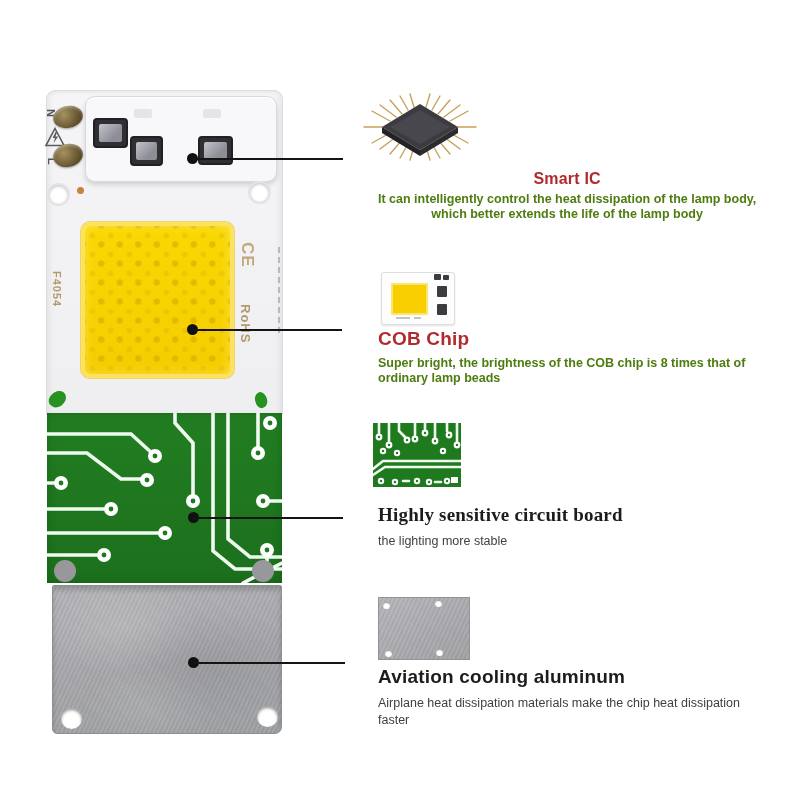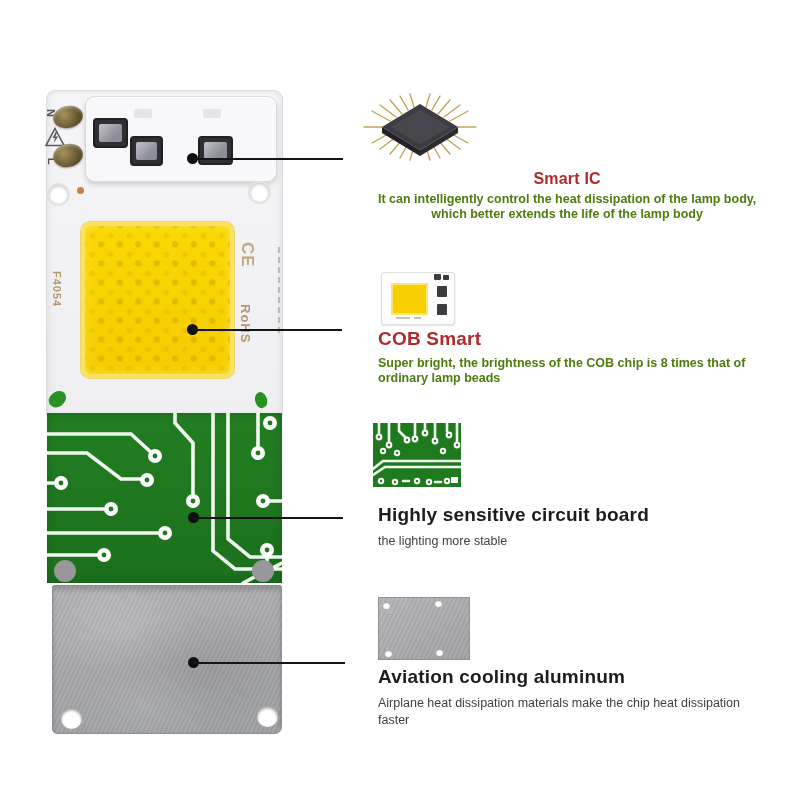--- a/index.html
+++ b/index.html
@@ -74,21 +74,21 @@
   .sec{position:absolute;left:378px;}
   .sec .title{font-weight:bold;letter-spacing:.2px;}
   .t-red{color:#b02a2e;}
   .t-black{color:#1c1c1c;}
   .desc{margin-top:4px;color:#222;}
   .desc div{white-space:nowrap;}
   .d-bold{font-size:12.5px;font-weight:700;line-height:14.5px;color:#4d7c0f;}
   .d-norm{font-size:12.5px;font-weight:500;line-height:17px;color:#3f3f3f;}
   .sec1{top:170px;text-align:center;} .sec1 .title{font-size:16px;}
   .sec2{top:328px;} .sec2 .title{font-size:19px;} .sec2 .desc{margin-top:6px;}
-  .sec3{top:504px;} .sec3 .title{font-size:19px;} .sec3 .desc{margin-top:7px;}
+  .sec3{top:504px;} .sec3 .title{font-size:19px;font-family:Liberation Serif, serif;} .sec3 .desc{margin-top:7px;}
   .sec4{top:666px;} .sec4 .title{font-size:19px;} .sec4 .desc{margin-top:7px;}
 </style>
 </head>
 <body>
 
 <div class="canvas">
 
   <div class="pcb-white">
     <div class="module"></div>
     <div class="ghost" style="left:87px;top:18px;"></div>
@@ -271,21 +271,21 @@
 
   <div class="sec sec1">
     <div class="title t-red">Smart IC</div>
     <div class="desc d-bold">
       <div>It can intelligently control the heat dissipation of the lamp body,</div>
       <div>which better extends the life of the lamp body</div>
     </div>
   </div>
 
   <div class="sec sec2">
-    <div class="title t-red">COB Smart</div>
+    <div class="title t-red">COB Chip</div>
     <div class="desc d-bold">
       <div>Super bright, the brightness of the COB chip is 8 times that of</div>
       <div>ordinary lamp beads</div>
     </div>
   </div>
 
   <div class="sec sec3">
     <div class="title t-black">Highly sensitive circuit board</div>
     <div class="desc d-norm">
       <div>the lighting more stable</div>

